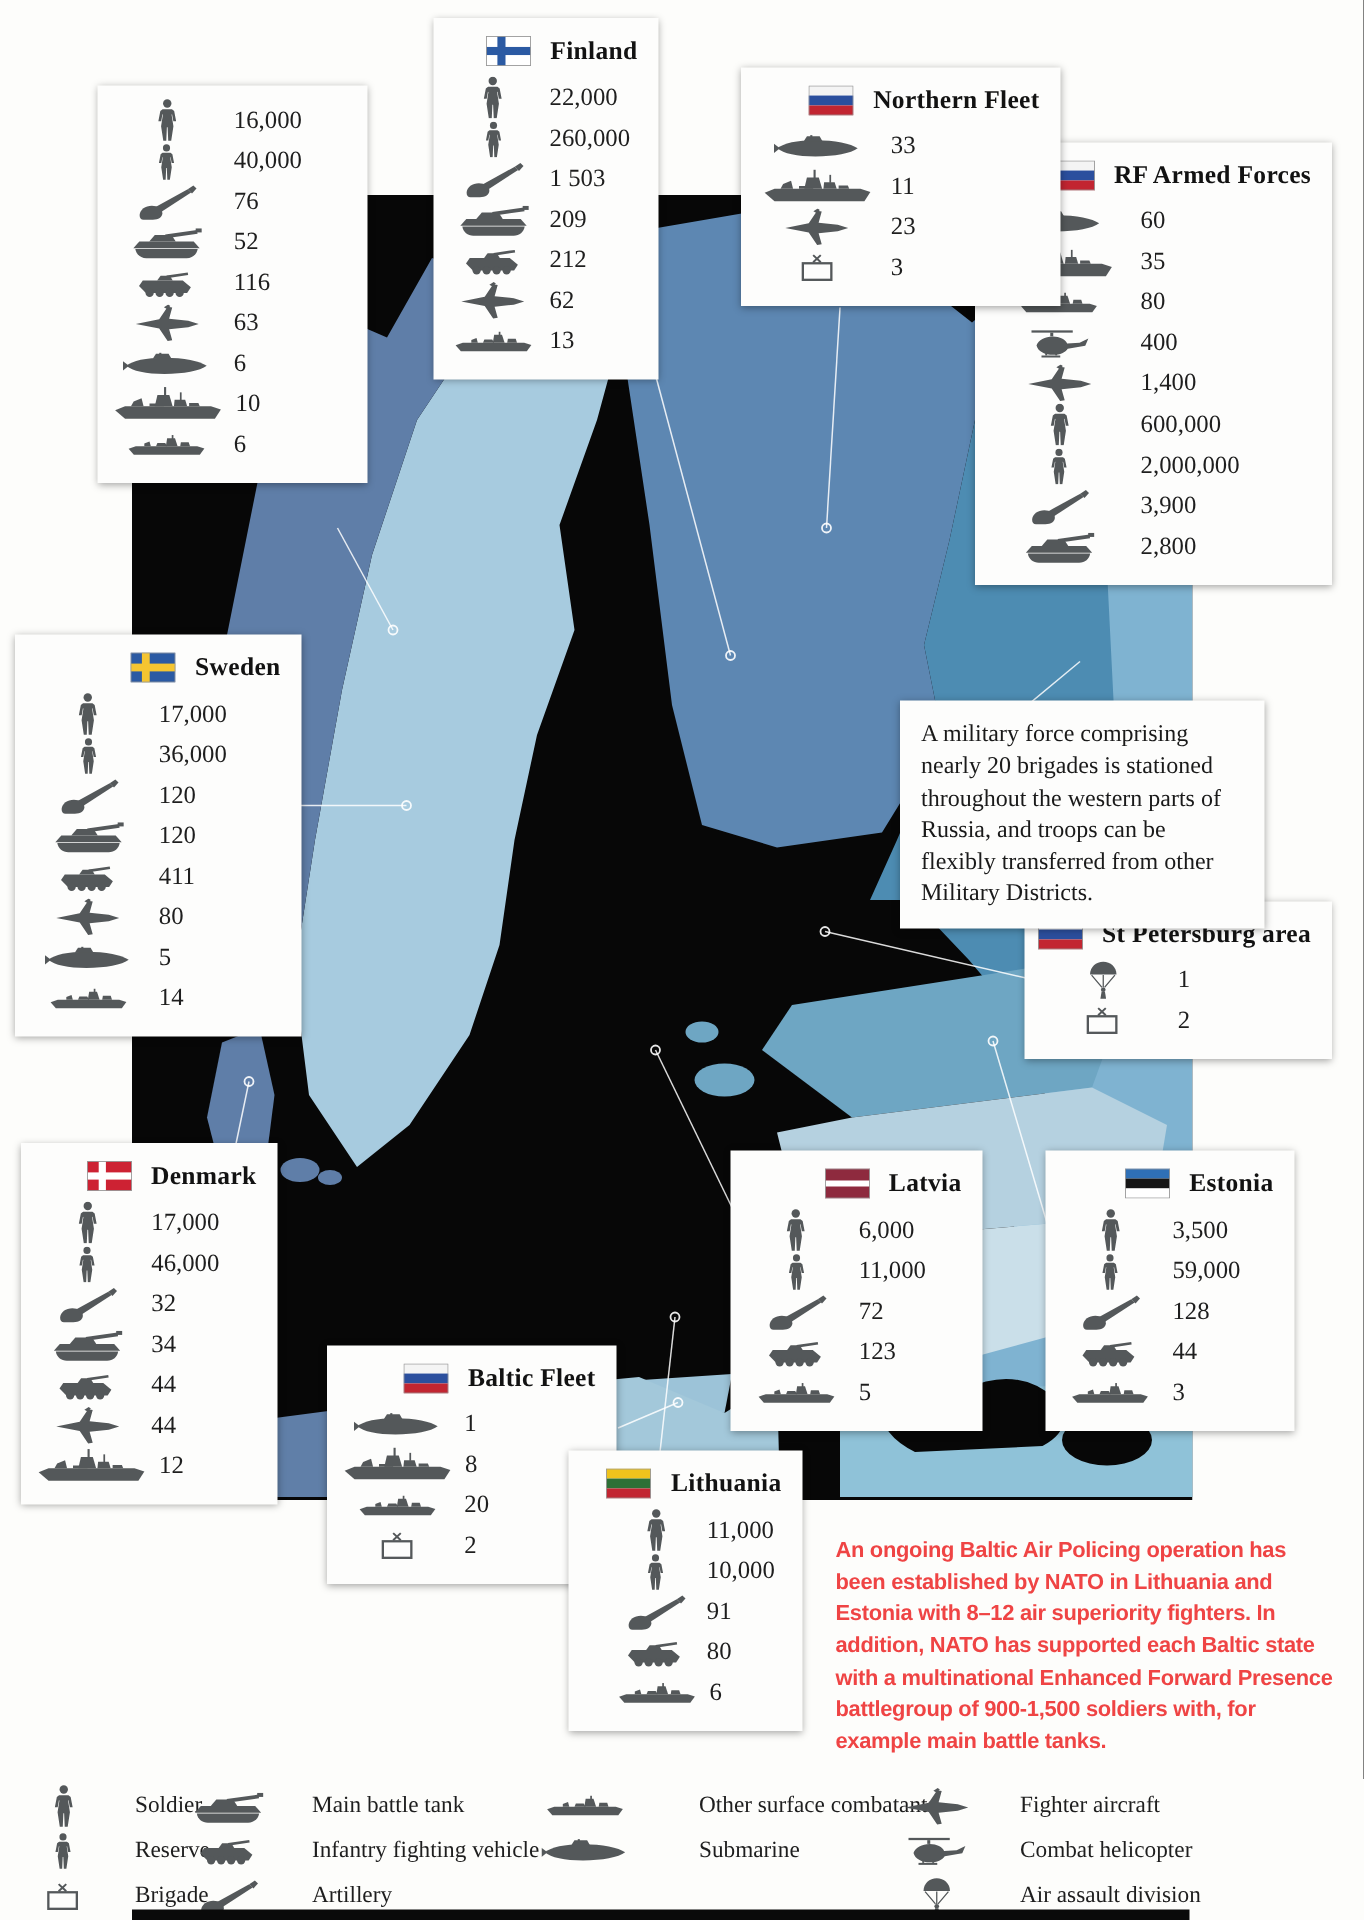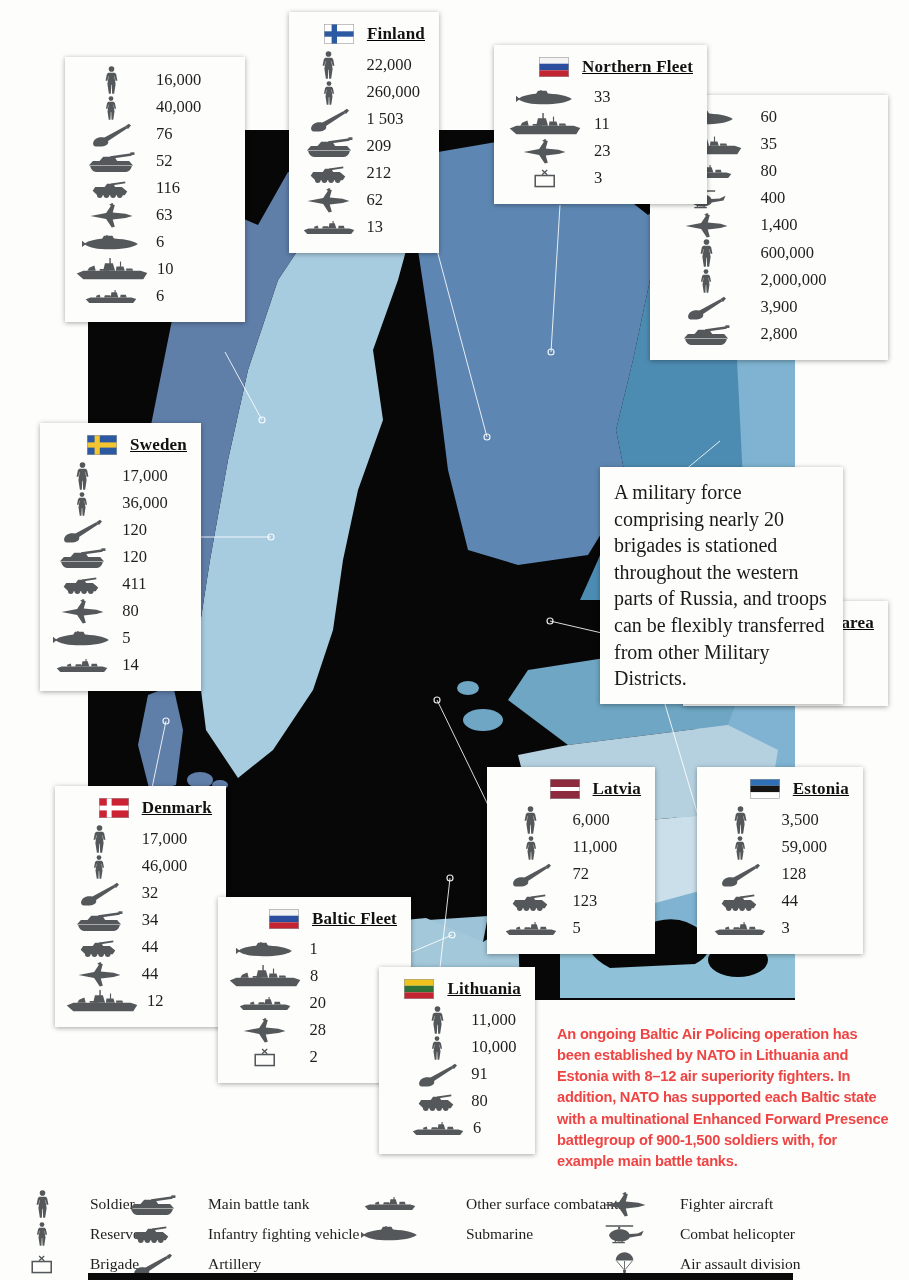--- a/index.html
+++ b/index.html
@@ -9,45 +9,45 @@
   }
   
   #map-wrap{position:absolute;left:88px;top:130px;width:707px;height:870px;z-index:1;}
   #leader-lines{position:absolute;left:0;top:0;width:909px;height:1280px;z-index:2;pointer-events:none;}
   
   .panel{
     position:absolute;background:#fdfdfc;box-sizing:border-box;
     box-shadow:0 1px 5px rgba(0,0,0,.35);
     padding:9px 8px 12px 10px;z-index:3;
   }
-  .panel-header{display:flex;align-items:center;justify-content:flex-end;gap:13px;padding:3px 6px 7px 0;text-decoration:underline;}
+  .panel-header{display:flex;align-items:center;justify-content:flex-end;gap:13px;padding:3px 6px 7px 0;}
   .panel-title{font-weight:bold;font-size:17px;color:#121212;letter-spacing:.2px;white-space:nowrap;}
   .flag svg{display:block;}
   .panel-row{display:flex;align-items:center;min-height:27px;}
   .cell-icon{flex:0 0 45%;display:flex;justify-content:center;align-items:center;}
   .cell-value{flex:1;font-size:16.5px;color:#1e1e1e;padding-left:8px;line-height:1.12;}
   .cell-value .note{font-style:italic;}
   .panel-foot{font-size:16px;color:#1e1e1e;line-height:1.3;padding:7px 0 2px 8px;}
   #panel-norway{left:65px;top:57px;width:180px;}
   #panel-finland{left:289px;top:12px;width:150px;z-index:6;}
   #panel-northern-fleet{left:494px;top:45px;width:213px;z-index:5;}
   #panel-rf{left:650px;top:95px;width:238px;z-index:4;}
-  #panel-sweden{left:40px;top:423px;width:161px;}
+  #panel-sweden{left:10px;top:423px;width:191px;}
   #panel-stpetersburg{left:683px;top:601px;width:205px;}
-  #panel-denmark{left:14px;top:786px;width:171px;margin-left:41px;}
+  #panel-denmark{left:14px;top:762px;width:171px;}
   #panel-latvia{left:487px;top:767px;width:168px;}
   #panel-estonia{left:697px;top:767px;width:166px;}
   #panel-baltic-fleet{left:218px;top:897px;width:193px;}
   #panel-lithuania{left:379px;top:967px;width:156px;padding-left:32px;}
   
   #panel-rf .cell-icon,#panel-northern-fleet .cell-icon,#panel-baltic-fleet .cell-icon{flex:0 0 42%;}
   
   .note-box{
     position:absolute;left:600px;top:467px;width:243px;background:#fdfdfc;box-sizing:border-box;
-    box-shadow:0 1px 5px rgba(0,0,0,.35);padding:12px 14px;font-size:20px;line-height:1.33;color:#1a1a1a;z-index:3;
+    box-shadow:0 1px 5px rgba(0,0,0,.35);padding:12px 14px;font-size:16px;line-height:1.33;color:#1a1a1a;z-index:3;
   }
   .nato-note{
     position:absolute;left:557px;top:1024px;width:336px;z-index:3;
     font-family:"Liberation Sans",sans-serif;font-weight:bold;letter-spacing:-0.2px;
     font-size:14.6px;line-height:1.45;color:#ef4444;
   }
   
   .legend{position:absolute;left:0;top:1189px;width:909px;height:91px;z-index:3;}
   .lg-col{position:absolute;top:0;}
   .lg-row{display:flex;align-items:center;height:30px;}
@@ -370,20 +370,31 @@
       <span class="cell-icon">
         <svg width="24" height="19" viewBox="0 0 26 21" fill="#54585a" xmlns="http://www.w3.org/2000/svg">
           <rect x="2.2" y="7.2" width="21" height="12.2" fill="none" stroke="#54585a" stroke-width="1.7"></rect>
           <path d="M9.8 1.2l5.6 5.2M15.4 1.2L9.8 6.4" fill="none" stroke="#54585a" stroke-width="1.5"></path>
         </svg>
       </span>
       <span class="cell-value">3</span>
     </div>
   </div>
 <div class="panel" id="panel-rf">
+    <div class="panel-header">
+      <span class="flag">
+        <svg width="30" height="20" viewBox="0 0 30 20" xmlns="http://www.w3.org/2000/svg">
+          <rect width="30" height="6.7" fill="#f4f4f4"></rect>
+          <rect y="6.7" width="30" height="6.6" fill="#2b4f9e"></rect>
+          <rect y="13.3" width="30" height="6.7" fill="#c22531"></rect>
+          <rect x="0.3" y="0.3" width="29.4" height="19.4" fill="none" stroke="#999" stroke-width="0.6"></rect>
+        </svg>
+      </span>
+      <span class="panel-title">RF Armed Forces</span>
+    </div>
     <div class="panel-row">
       <span class="cell-icon">
         <svg width="58" height="16" viewBox="0 0 66 18" fill="#54585a" xmlns="http://www.w3.org/2000/svg">
           <path d="M2.5 10c4.5-4 15-6.2 29-6.2 14.5 0 27 2.4 32 6.2-5 3.8-17.5 6.2-32 6.2-14 0-24.5-2.2-29-6.2z"></path>
           <path d="M25 .8h9.6l2.2 3.8H22.6z"></path>
           <rect x="27.5" y="0" width="1.6" height="2.5"></rect>
           <path d="M0 6.5l4.5 3.5L0 13.5z"></path>
         </svg>
       </span>
       <span class="cell-value">60</span>
@@ -881,29 +892,20 @@
         <svg width="54" height="14" viewBox="0 0 62 16" fill="#54585a" xmlns="http://www.w3.org/2000/svg">
           <path d="M2 10.5l5.5-2h47l5.5 1.8-3.5 4.7H6z"></path>
           <path d="M14 6.5l4-1.5 1 3.5h-5z"></path>
           <path d="M24 6h6l1.5 2.5H23z"></path>
           <path d="M31.5 2.5h6l2 6h-9z"></path>
           <path d="M42 5.5h6l1 3h-7.5z"></path>
           <rect x="35" y="0" width="1.3" height="3.5"></rect>
         </svg>
       </span>
       <span class="cell-value">20</span>
-    </div>
-    <div class="panel-row">
-      <span class="cell-icon">
-        <svg width="45" height="25" viewBox="0 0 50 28" fill="#54585a" xmlns="http://www.w3.org/2000/svg">
-          <path d="M1.5 14.5L19 11.1l6.3-9.4 3.4.6-2.3 8.3 14.3 1.5 7.8 2.4-7.8 2.4-14.3 1.5 2.3 8.3-3.4.6-6.3-9.4L1.5 14.5z"></path>
-          <path d="M22.5 2l3.2-2 1.6 1.2-2.2 2.3z"></path>
-        </svg>
-      </span>
-      <span class="cell-value">28</span>
     </div>
     <div class="panel-row">
       <span class="cell-icon">
         <svg width="24" height="19" viewBox="0 0 26 21" fill="#54585a" xmlns="http://www.w3.org/2000/svg">
           <rect x="2.2" y="7.2" width="21" height="12.2" fill="none" stroke="#54585a" stroke-width="1.7"></rect>
           <path d="M9.8 1.2l5.6 5.2M15.4 1.2L9.8 6.4" fill="none" stroke="#54585a" stroke-width="1.5"></path>
         </svg>
       </span>
       <span class="cell-value">2</span>
     </div>

